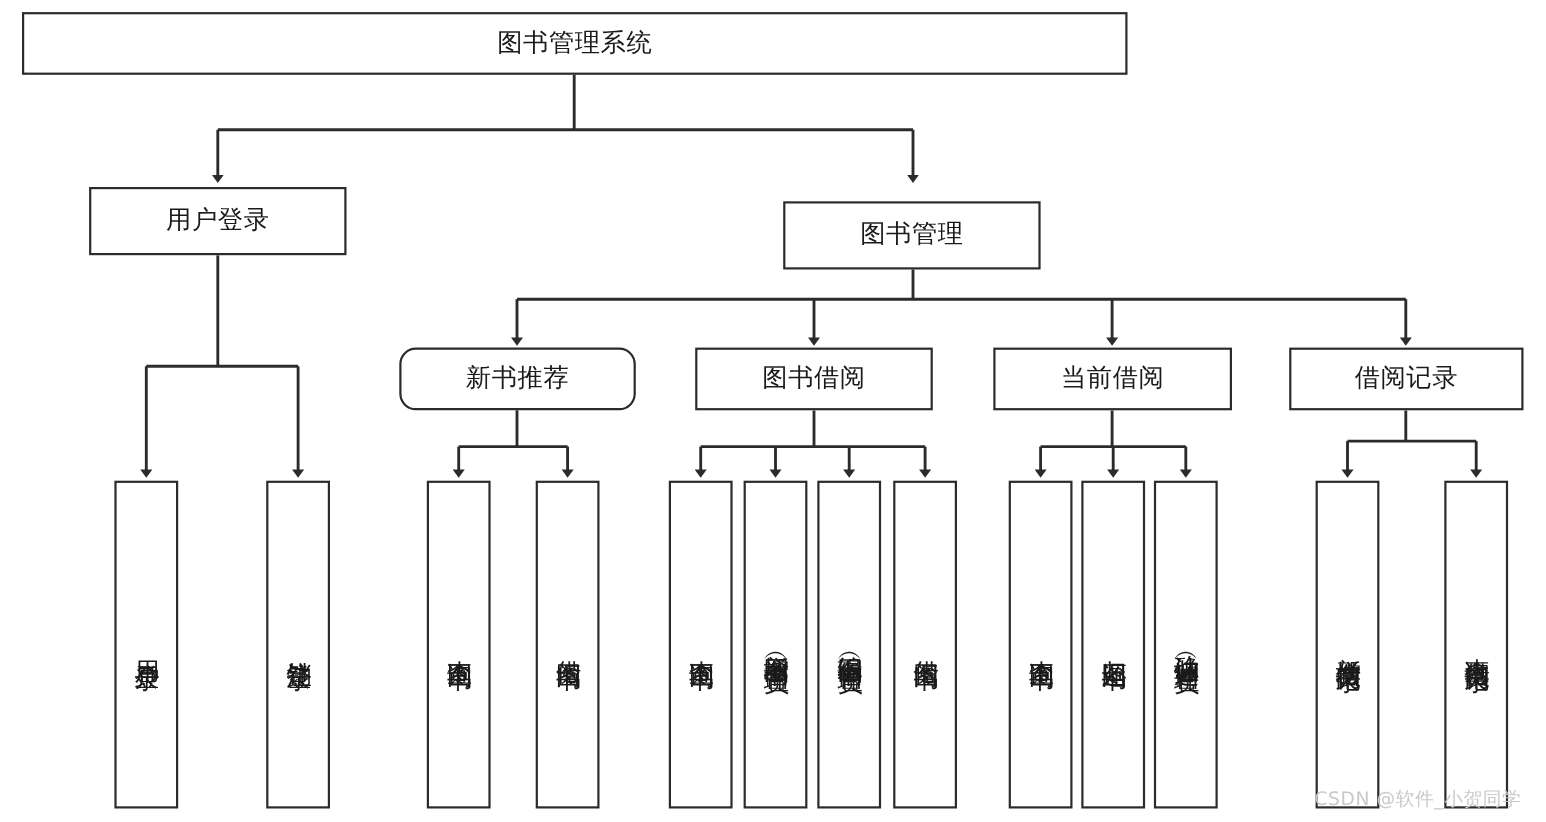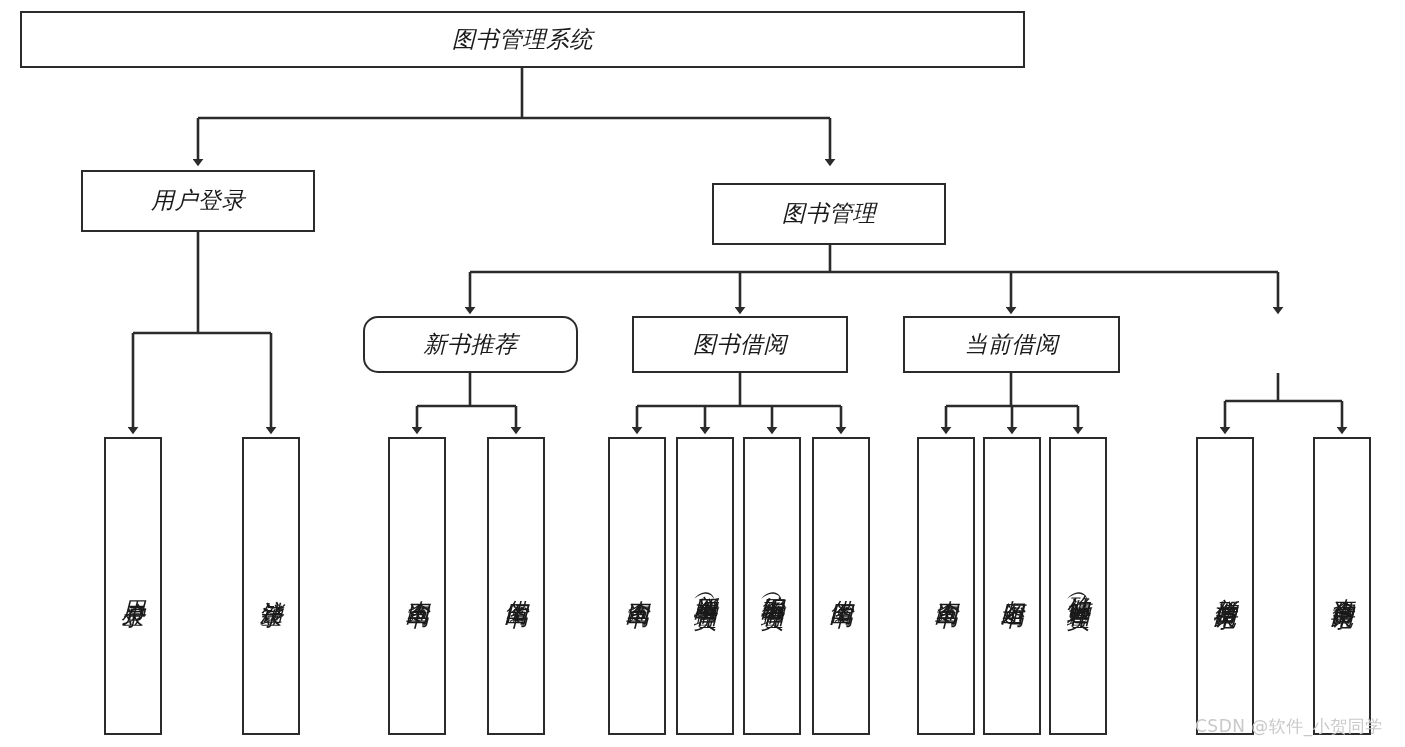--- a/index.html
+++ b/index.html
@@ -28,21 +28,20 @@
   }
   .node-box {
     position: absolute;
     box-sizing: border-box;
     background: #ffffff;
     border: 2.5px solid #2b2b2b;
     display: flex;
     align-items: center;
     justify-content: center;
     overflow: hidden;
-    font-style: italic;
   }
   .node-label-h {
     font-size: 23px;
     color: #1a1a1a;
     letter-spacing: 0.5px;
     line-height: 1.1;
     white-space: nowrap;
   }
   .node-label-v {
     writing-mode: vertical-rl;
@@ -133,20 +132,23 @@
 
   <div class="node-box" style="left:363px; top:316px; width:215px; height:57px;border-radius:15px;">
     <span class="node-label-h">新书推荐</span>
   </div>
   <div class="node-box" style="left:632px; top:316px; width:216px; height:57px;">
     <span class="node-label-h">图书借阅</span>
   </div>
   <div class="node-box" style="left:903px; top:316px; width:217px; height:57px;">
     <span class="node-label-h">当前借阅</span>
   </div>
+  <div class="node-box" style="left:1172px; top:316px; width:213px; height:57px;">
+    <span class="node-label-h">借阅记录</span>
+  </div>
 
   <div class="node-box" style="left:104px; top:437px; width:58px; height:298px;">
     <span class="node-label-v">用户登录</span>
   </div>
   <div class="node-box" style="left:242px; top:437px; width:58px; height:298px;">
     <span class="node-label-v">注销登录</span>
   </div>
 
   <div class="node-box" style="left:388px; top:437px; width:58px; height:298px;">
     <span class="node-label-v">查询图书</span>

